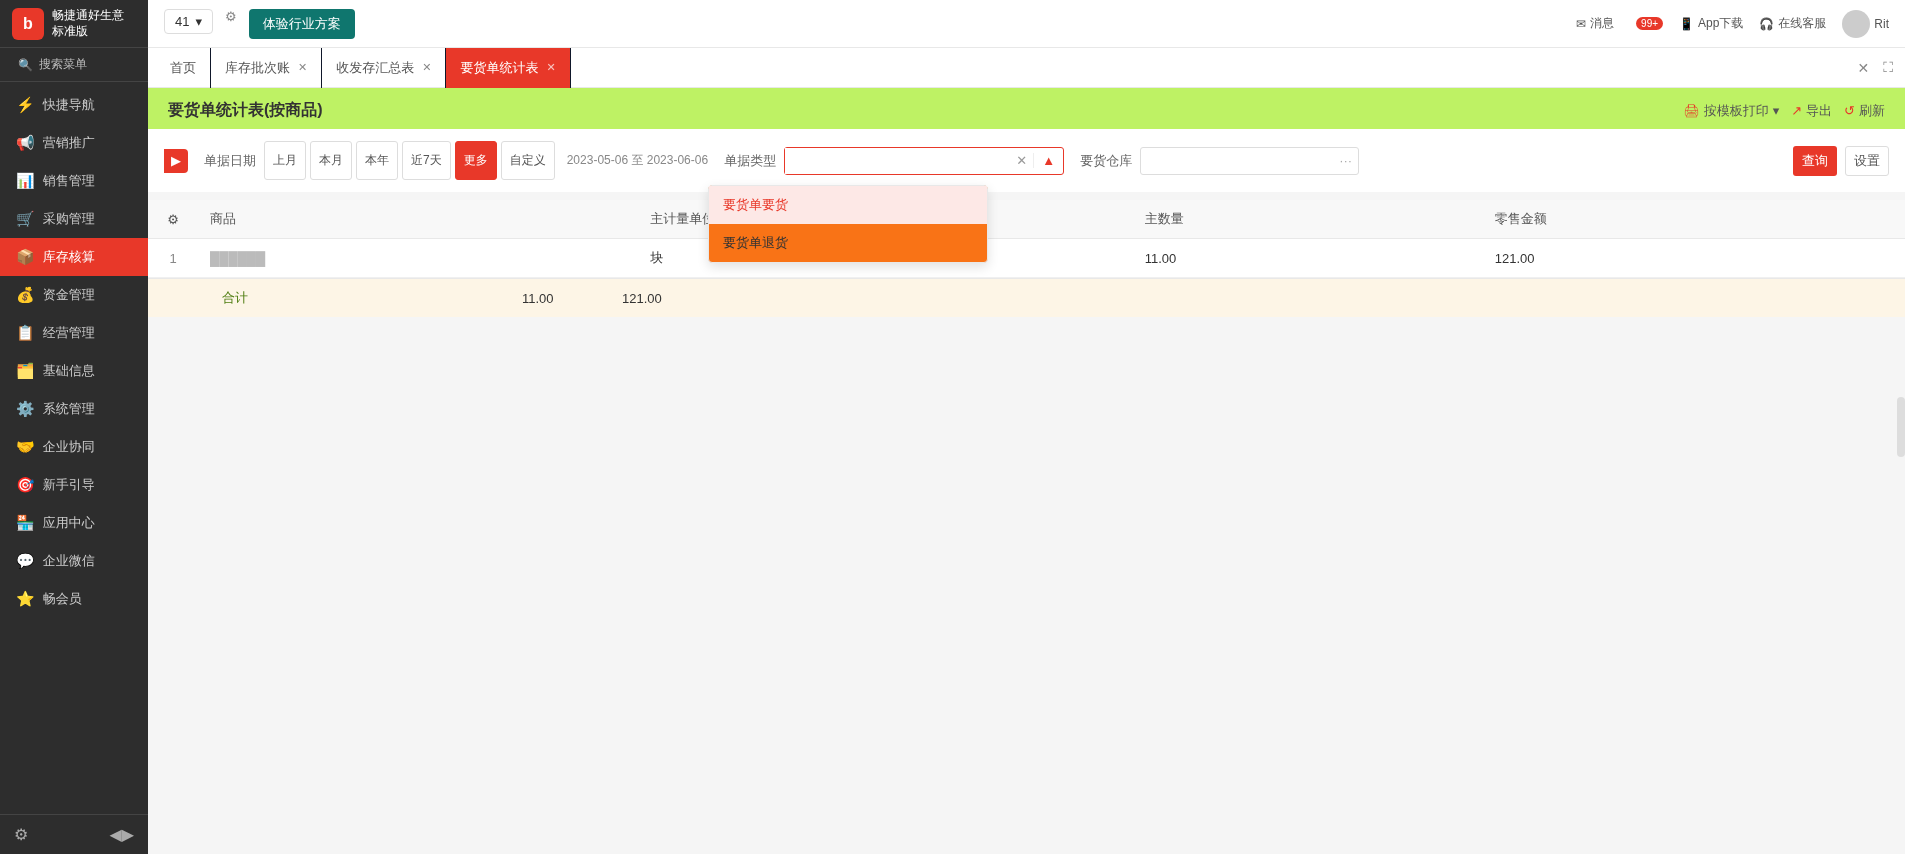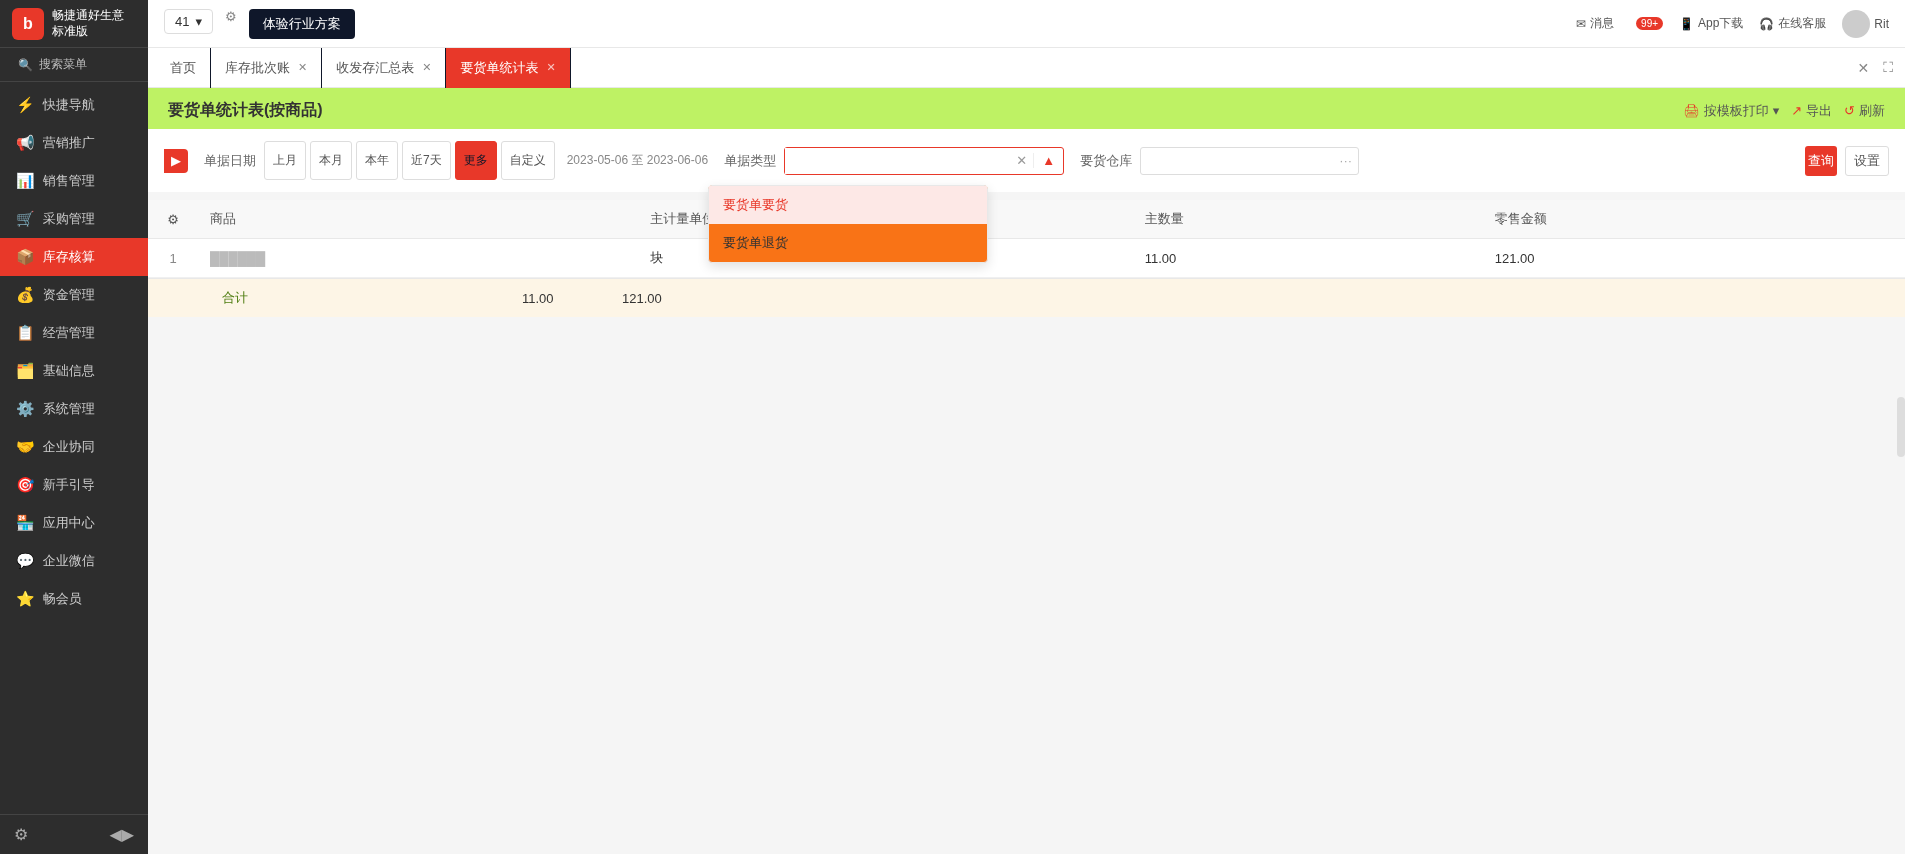--- a/index.html
+++ b/index.html
@@ -76,21 +76,21 @@
       flex-shrink: 0;
     }
     .topbar-left { display: flex; align-items: flex-start; gap: 12px; }
     .company-selector {
       display: flex; align-items: center; gap: 6px;
       border: 1px solid #ddd; border-radius: 4px;
       padding: 4px 10px; cursor: pointer;
       font-size: 13px; color: #333;
     }
     .industry-btn {
-      background: #0f172a; color: white;
+      background: #0f766e; color: white;
       border: none; border-radius: 4px;
       padding: 6px 14px; cursor: pointer; font-size: 13px;
     }
     .topbar-right { display: flex; align-items: center; gap: 16px; }
     .topbar-action { display: flex; align-items: center; gap: 4px; cursor: pointer; color: #555; font-size: 12px; }
     .badge { background: #e83829; color: white; border-radius: 10px; font-size: 10px; padding: 1px 5px; margin-left: 18px; }
     .avatar { width: 28px; height: 28px; background: #ccc; border-radius: 50%; }
 
     
     .tabs-bar {
@@ -151,21 +151,21 @@
       display: flex; align-items: center; justify-content: center;
       color: white; cursor: pointer; flex-shrink: 0;
     }
     .filter-group { display: flex; align-items: center; gap: 8px; }
     .filter-label { color: #666; font-size: 13px; white-space: nowrap; }
     .date-btns { display: flex; gap: 4px; align-items: center; }
     .date-btn {
       padding: 10px 8px; border: 1px solid #ddd; border-radius: 3px;
       cursor: pointer; font-size: 12px; color: #555; background: #fff;
     }
-    .date-btn.more { background: #e83829; color: #0f172a; border-color: #e83829; }
+    .date-btn.more { background: #e83829; color: #ffffff; border-color: #e83829; }
     .date-range { font-size: 12px; color: #888; margin-left: 4px; }
 
     .filter-input-wrap {
       display: flex; align-items: center;
       border: 1px solid #e83829; border-radius: 3px;
       height: 28px; min-width: 280px;
       background: white;
       position: relative;
     }
     .filter-input {
@@ -180,21 +180,21 @@
       border: 1px solid #ddd; border-radius: 3px;
       height: 28px; flex: 1; background: white;
       min-width: 200px;
     }
     .filter-warehouse-input { border: none; outline: none; padding: 0 8px; flex: 1; font-size: 13px; }
     .filter-more-btn { padding: 0 6px; cursor: pointer; color: #aaa; }
 
     .filter-actions { display: flex; gap: 8px; margin-left: auto; }
     .btn-query {
       background: #e83829; color: white; border: none;
-      border-radius: 3px; padding: 5px 3px; cursor: pointer; font-size: 13px; font-family: Liberation Serif, serif;
+      border-radius: 3px; padding: 5px 9px; cursor: pointer; font-size: 13px; font-family: Liberation Serif, serif;
     }
     .btn-setting {
       background: white; color: #555; border: 1px solid #ddd;
       border-radius: 3px; padding: 5px 8px; cursor: pointer; font-size: 13px;
     }
 
     
     .dropdown-popup {
       position: absolute;
       top: 56px; left: 560px;

